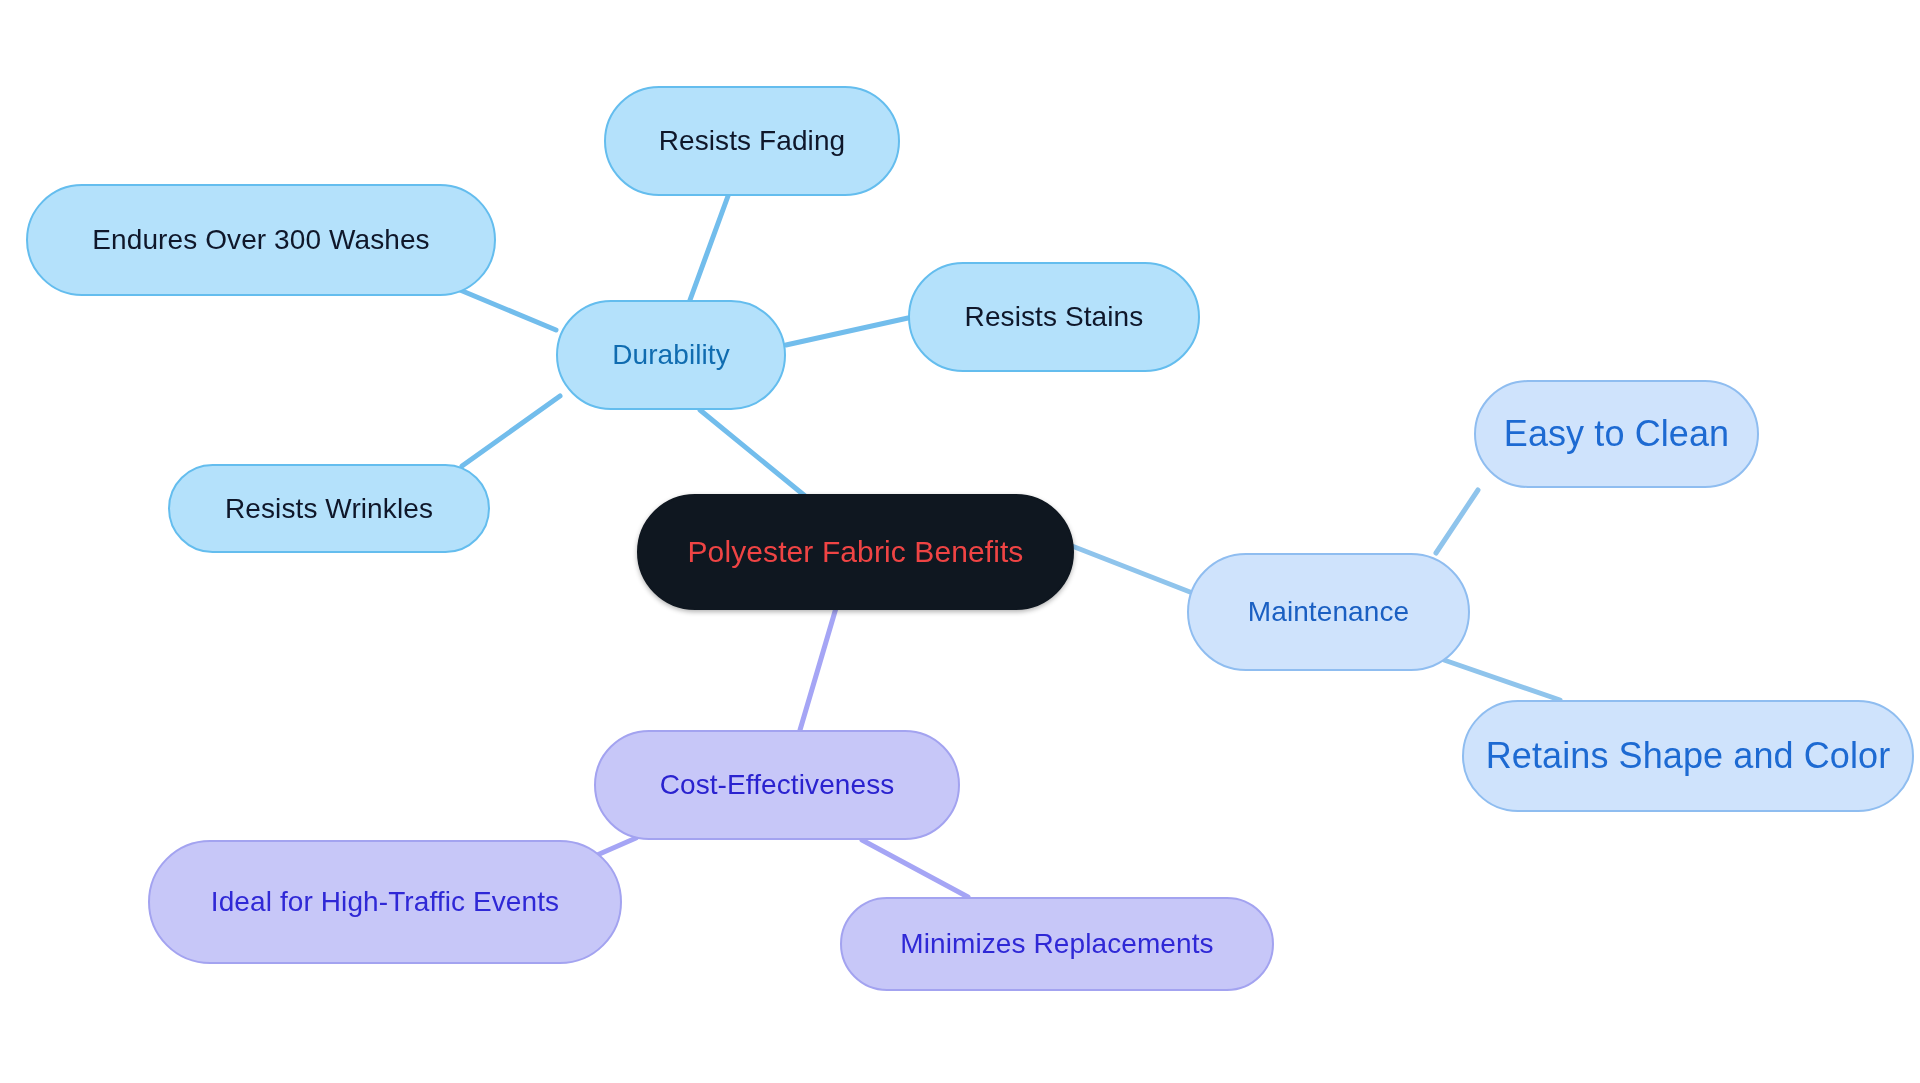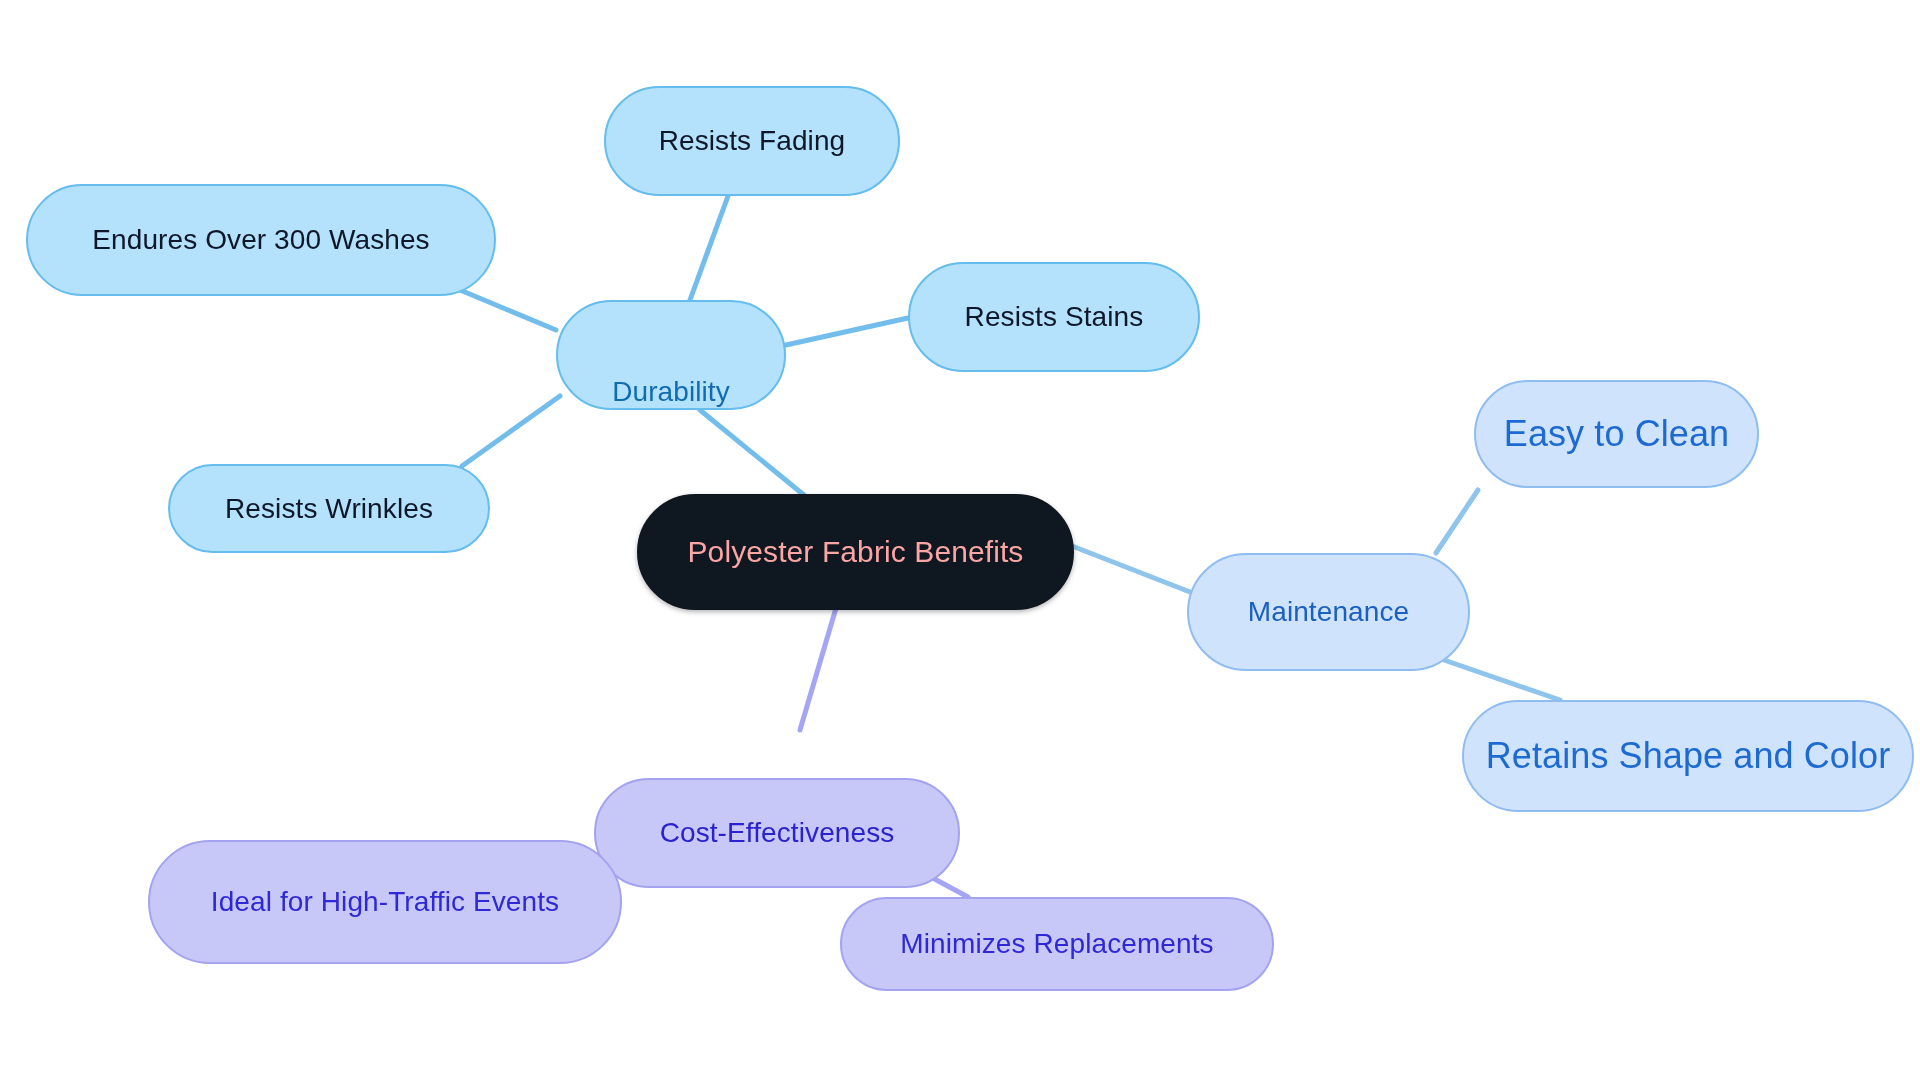--- a/index.html
+++ b/index.html
@@ -35,32 +35,31 @@
     justify-content: center;
     text-align: center;
     border-style: solid;
     border-width: 2px;
     white-space: nowrap;
     letter-spacing: 0.1px;
   }
   .node-root {
     background: #0f1720;
     border-color: #0f1720;
-    color: #fca5a5;
+    color: #ef4444;
     font-size: 30px;
     border-radius: 999px;
     box-shadow: 0 2px 5px rgba(0,0,0,0.30);
   }
   .node-branch-blue {
     background: #b4e1fb;
     border-color: #64bdee;
     color: #106cb0;
     font-size: 28px;
     border-radius: 999px;
-    align-items: flex-end;
   }
   .node-leaf-blue {
     background: #b4e1fb;
     border-color: #64bdee;
     color: #0f172a;
     font-size: 28px;
     border-radius: 999px;
   }
   .node-branch-periwinkle {
     background: #cfe3fc;
@@ -75,21 +74,20 @@
     color: #1d6ad2;
     font-size: 36px;
     border-radius: 999px;
   }
   .node-branch-purple {
     background: #c7c7f8;
     border-color: #a3a3f0;
     color: #2a22cf;
     font-size: 28px;
     border-radius: 999px;
-    margin-top: 48px;
   }
   .node-leaf-purple {
     background: #c7c7f8;
     border-color: #a3a3f0;
     color: #2f28d6;
     font-size: 28px;
     border-radius: 999px;
   }
   .node-label {
     display: block;

